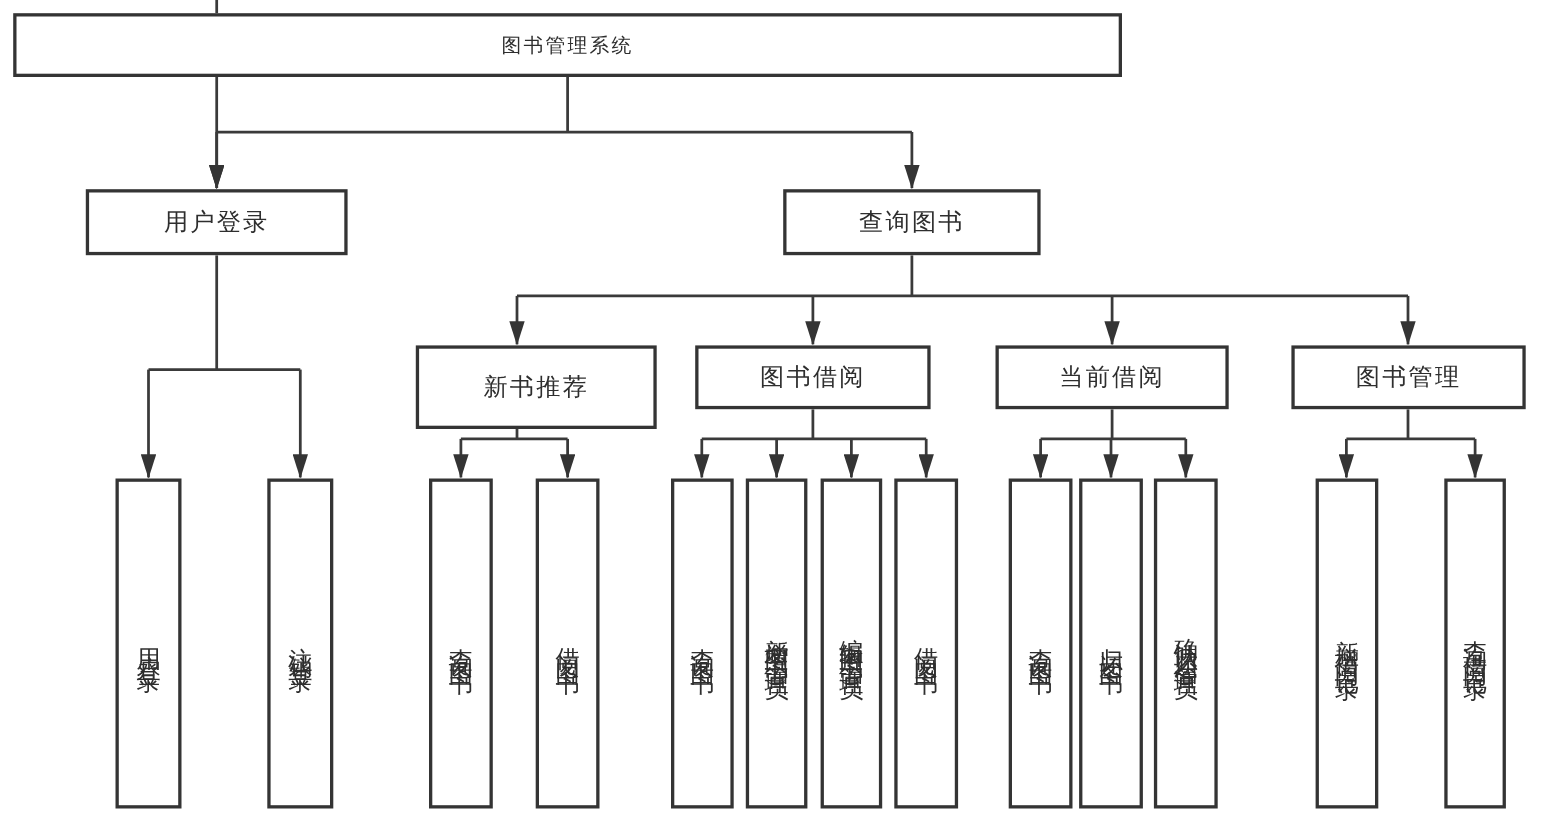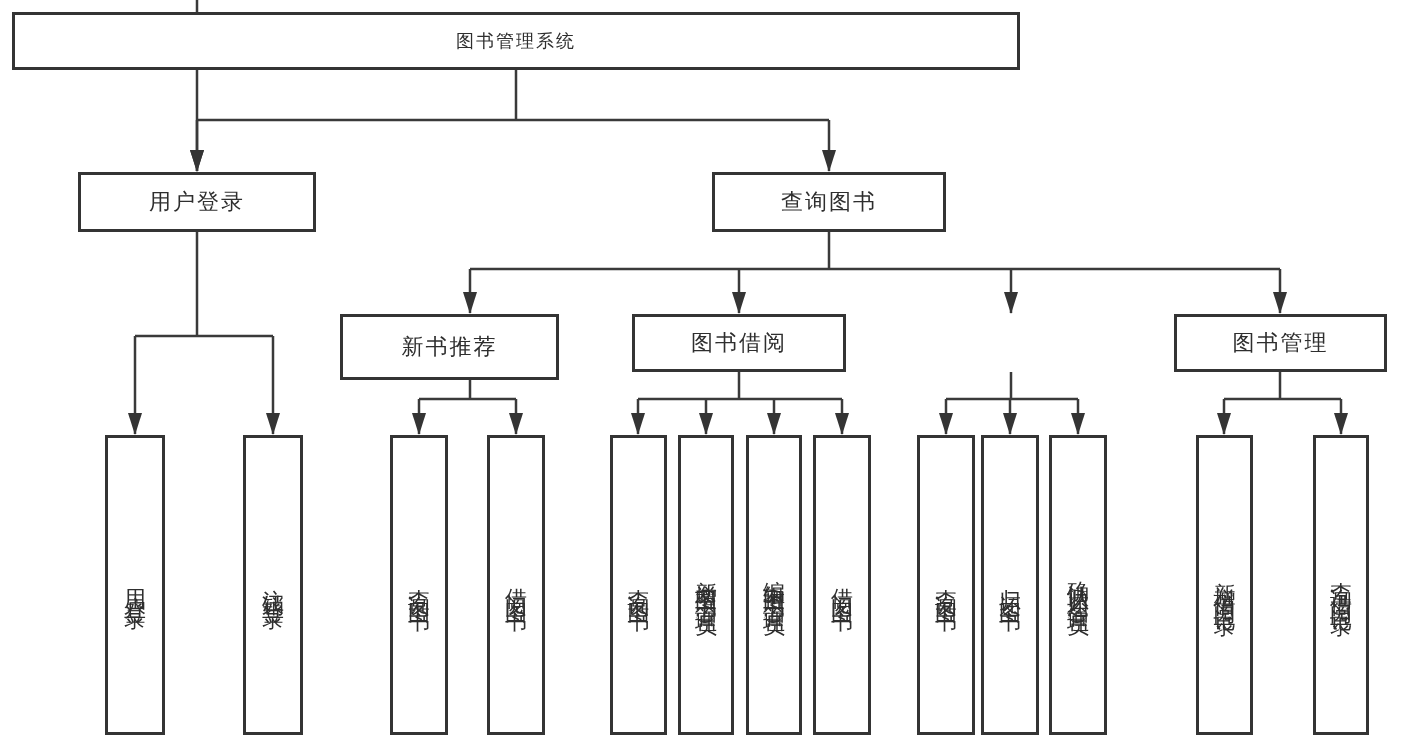--- a/index.html
+++ b/index.html
@@ -110,22 +110,23 @@
       <path d="M1224,399 V434" marker-end="url(#arrow)"></path>
       <path d="M1341,399 V434" marker-end="url(#arrow)"></path>
     </g>
   </svg>
 
   <div class="node root">图书管理系统</div>
 
   <div class="node h" style="left:78px; top:172px; width:238px;">用户登录</div>
   <div class="node h" style="left:712px; top:172px; width:234px;">查询图书</div>
 
-  <div class="node h" style="left:340px; top:314px; width:219px; height:66px;">新书推荐</div>
+  <div class="node h" style="left:378px; top:314px; width:219px; height:76px;">新书推荐</div>
   <div class="node h" style="left:632px; top:314px; width:214px; height:58px;">图书借阅</div>
+  <div class="node h" style="left:905px; top:314px; width:212px; height:58px;">当前借阅</div>
   <div class="node h" style="left:1174px; top:314px; width:213px; height:58px;">图书管理</div>
 
   <div class="node leaf" style="left:105px; width:60px;">用户登录</div>
   <div class="node leaf" style="left:243px; width:60px;">注销登录</div>
 
   <div class="node leaf" style="left:390px; width:58px;">查询图书</div>
   <div class="node leaf" style="left:487px; width:58px;">借阅图书</div>
 
   <div class="node leaf" style="left:610px; width:57px;">查询图书</div>
   <div class="node leaf long" style="left:678px; width:56px;">新增图书（管理员）</div>

